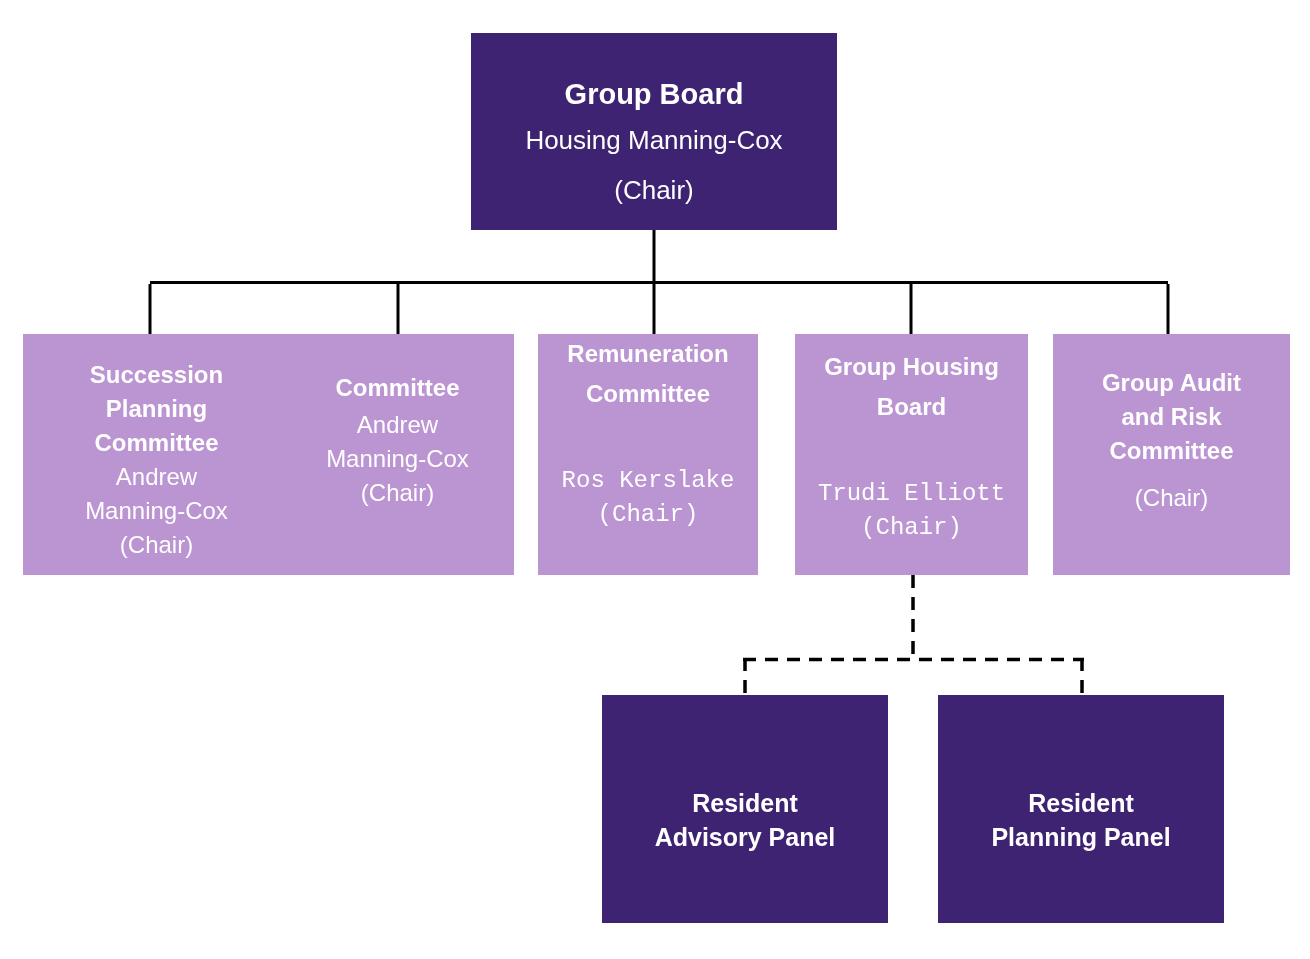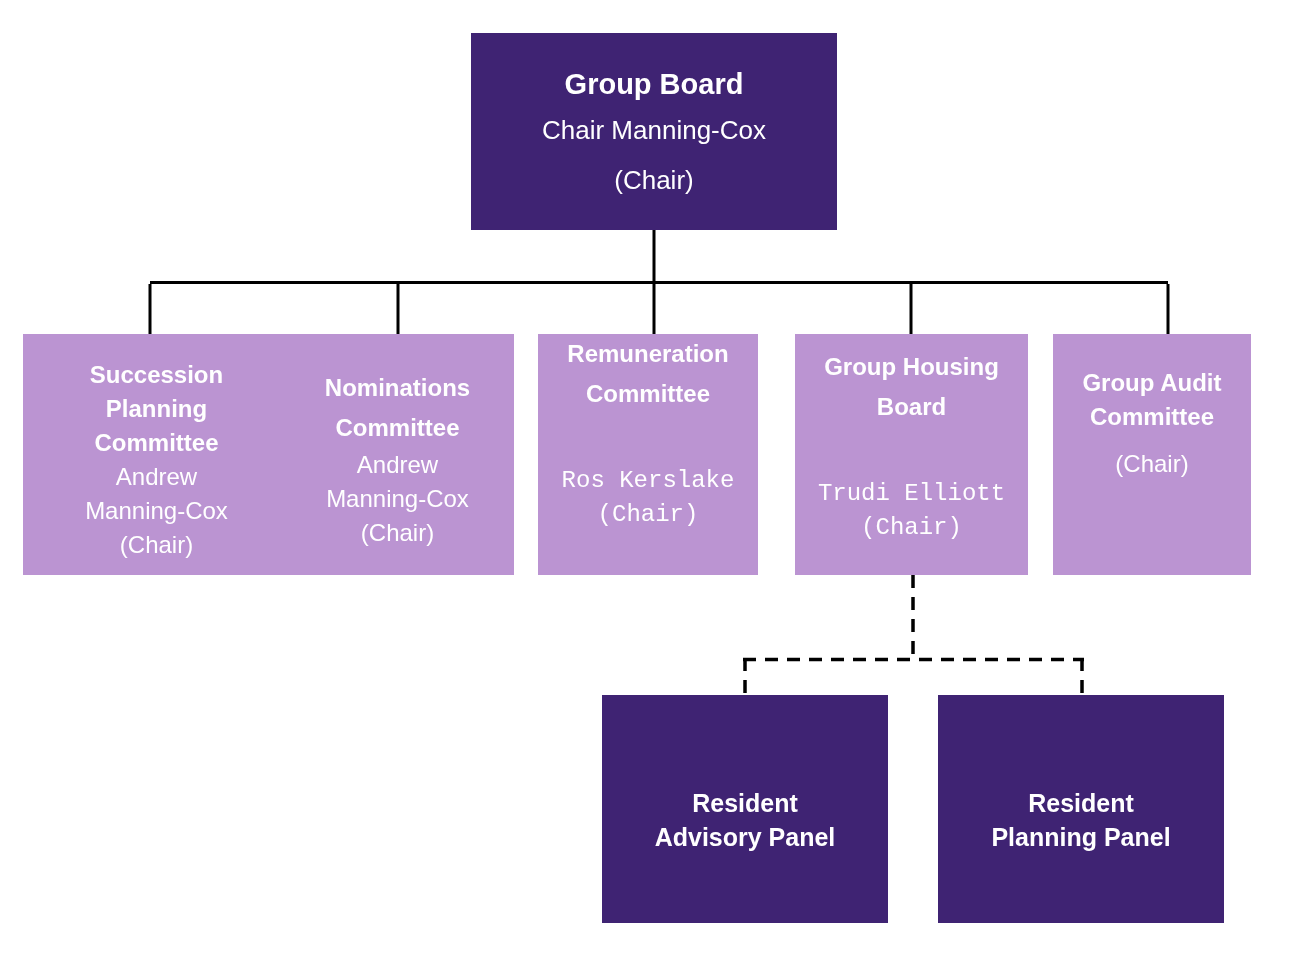--- a/index.html
+++ b/index.html
@@ -25,32 +25,32 @@
   .box{
     position:absolute;
     color:var(--text);
     text-align:center;
     box-sizing:border-box;
   }
   .dark{background:var(--dark);}
   .light{background:var(--light);}
 
   
-  .root{left:471px;top:33px;width:366px;height:197px;padding-top:30px;}
+  .root{left:471px;top:33px;width:366px;height:197px;padding-top:40px;}
   .root-title{font-size:29px;font-weight:bold;line-height:42px;}
   .root-name{font-size:26px;line-height:50px;}
   .root-role{font-size:26px;line-height:50px;}
 
   
   .crow{top:334px;height:241px;}
   .b1{left:23px;width:267px;padding-top:24px;}
   .b2{left:281px;width:233px;padding-top:34px;}
   .b3{left:538px;width:220px;}
   .b4{left:795px;width:233px;padding-top:13px;}
-  .b5{left:1053px;width:198px;padding-top:32px;}
+  .b5{left:1053px;width:237px;padding-top:32px;}
   .box .title div{font-weight:bold;font-size:24px;line-height:34px;}
   .spaced .title div{line-height:40px;}
   .box .name div{font-size:24px;line-height:34px;}
   .gap .name{margin-top:50px;font-family:Liberation Mono, monospace;}
   .gap-sm .name{margin-top:13px;}
 
   
   .panel{
     top:695px;width:286px;height:228px;
     display:flex;flex-direction:column;justify-content:center;
@@ -65,40 +65,39 @@
 
 <div class="canvas">
 
   <svg class="connectors" viewBox="0 0 1310 959" xmlns="http://www.w3.org/2000/svg">
     <path class="solid" d="M654 230 V284 M150 282.5 H1168 M150 284 V334 M398 284 V334 M654 284 V334 M911 284 V334 M1168 284 V334"></path>
     <path class="dashed" d="M913 575 V658 M743 659.5 H1084 M745 658 V695 M1082 658 V695"></path>
   </svg>
 
   <div class="box dark root">
     <div class="root-title">Group Board</div>
-    <div class="root-name">Chair Manning-Cox</div>
+    <div class="root-name">Housing Manning-Cox</div>
     <div class="root-role">(Chair)</div>
   </div>
 
   <div class="box light crow b1">
     <div class="title">
         <div>Succession</div>
         <div>Planning</div>
         <div>Committee</div>
       </div>
     <div class="name">
         <div>Andrew</div>
         <div>Manning-Cox</div>
         <div>(Chair)</div>
       </div>
   </div>
 
   <div class="box light crow b2 spaced">
     <div class="title">
-        <div>Nominations</div>
         <div>Committee</div>
       </div>
     <div class="name">
         <div>Andrew</div>
         <div>Manning-Cox</div>
         <div>(Chair)</div>
       </div>
   </div>
 
   <div class="box light crow b3 spaced gap">
@@ -119,20 +118,21 @@
       </div>
     <div class="name">
         <div>Trudi Elliott</div>
         <div>(Chair)</div>
       </div>
   </div>
 
   <div class="box light crow b5 gap-sm">
     <div class="title">
         <div>Group Audit</div>
+        <div>and Risk</div>
         <div>Committee</div>
       </div>
     <div class="name">
         <div>(Chair)</div>
       </div>
   </div>
 
   <div class="box dark panel p1">
     <div class="panel-title">
         <div>Resident</div>

